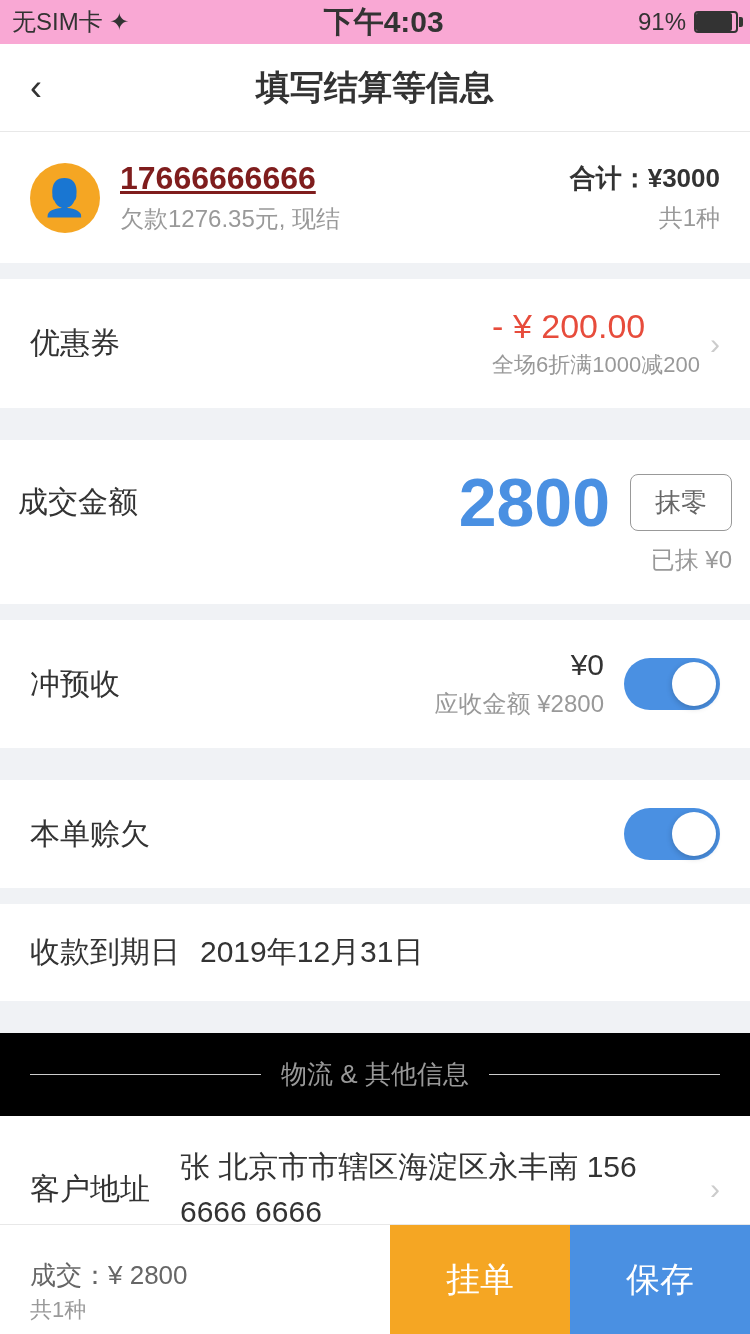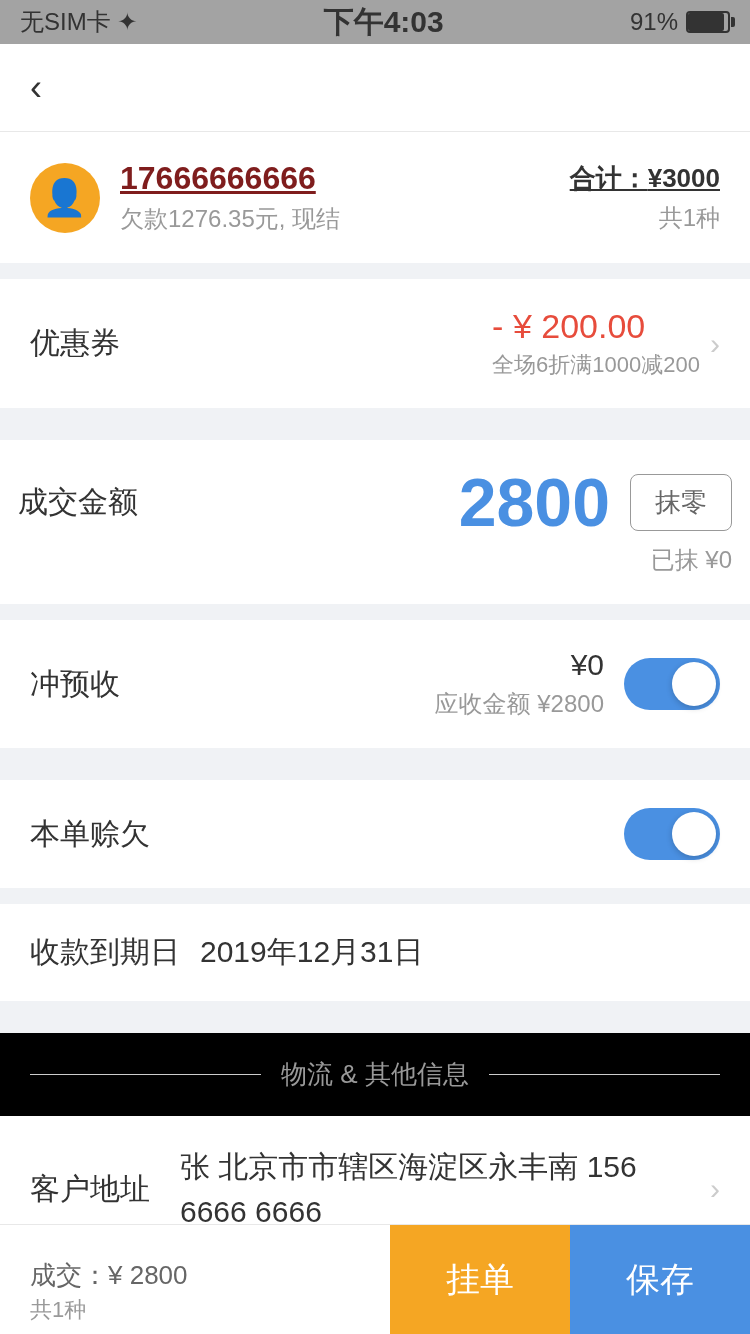--- a/index.html
+++ b/index.html
@@ -10,25 +10,25 @@
       font-family: -apple-system, "PingFang SC", "Helvetica Neue", sans-serif;
       background: #f0f2f5;
       font-size: 28px;
       color: #333;
       position: relative;
     }
 
     
     .status-bar {
       height: 44px;
-      background: #a3a3a3;
-      display: flex;
-      align-items: center;
-      justify-content: space-between;
-      padding: 0 20px;
+      background: #f9a8d4;
+      display: flex;
+      align-items: center;
+      justify-content: space-between;
+      padding: 0 12px;
       font-size: 24px;
       font-weight: 500;
     }
     .status-left { display: flex; align-items: center; gap: 8px; }
     .status-center { font-size: 30px; font-weight: 600; }
     .status-right { display: flex; align-items: center; gap: 8px; font-size: 24px; }
     .battery-icon {
       width: 44px; height: 22px; border: 2px solid #333; border-radius: 4px; position: relative; display: inline-block;
     }
     .battery-icon::after {
@@ -87,21 +87,21 @@
       background: #f5a623;
       border-radius: 50%;
       display: flex; align-items: center; justify-content: center;
       font-size: 36px; color: #fff;
     }
     .customer-info {}
     .customer-phone { font-size: 32px; font-weight: 600; color: #7f1d1d; text-decoration: underline; }
     .customer-sub { font-size: 24px; color: #999; margin-top: 6px; }
     .customer-right { text-align: right; }
     .total-label { font-size: 26px; color: #333; }
-    .total-label span { font-weight: 600; text-decoration: underline; }
+    .total-label span { font-weight: 600; }
     .total-count { font-size: 24px; color: #999; margin-top: 6px; }
 
     
     .coupon-row {
       background: #fff;
       padding: 28px 30px;
       display: flex;
       align-items: center;
       justify-content: space-between;
       margin-bottom: 16px;
@@ -276,20 +276,21 @@
   <div class="status-right">
     <span>91%</span>
     <div class="battery-icon">
       <div class="battery-fill"></div>
     </div>
   </div>
 </div>
 
 <div class="nav-bar">
   <div class="nav-back">‹</div>
+  <div class="nav-title">填写结算等信息</div>
 </div>
 
 <div class="content">
 
   <div class="customer-card">
     <div class="customer-left">
       <div class="avatar">👤</div>
       <div class="customer-info">
         <div class="customer-phone">17666666666</div>
         <div class="customer-sub">欠款1276.35元, 现结</div>

